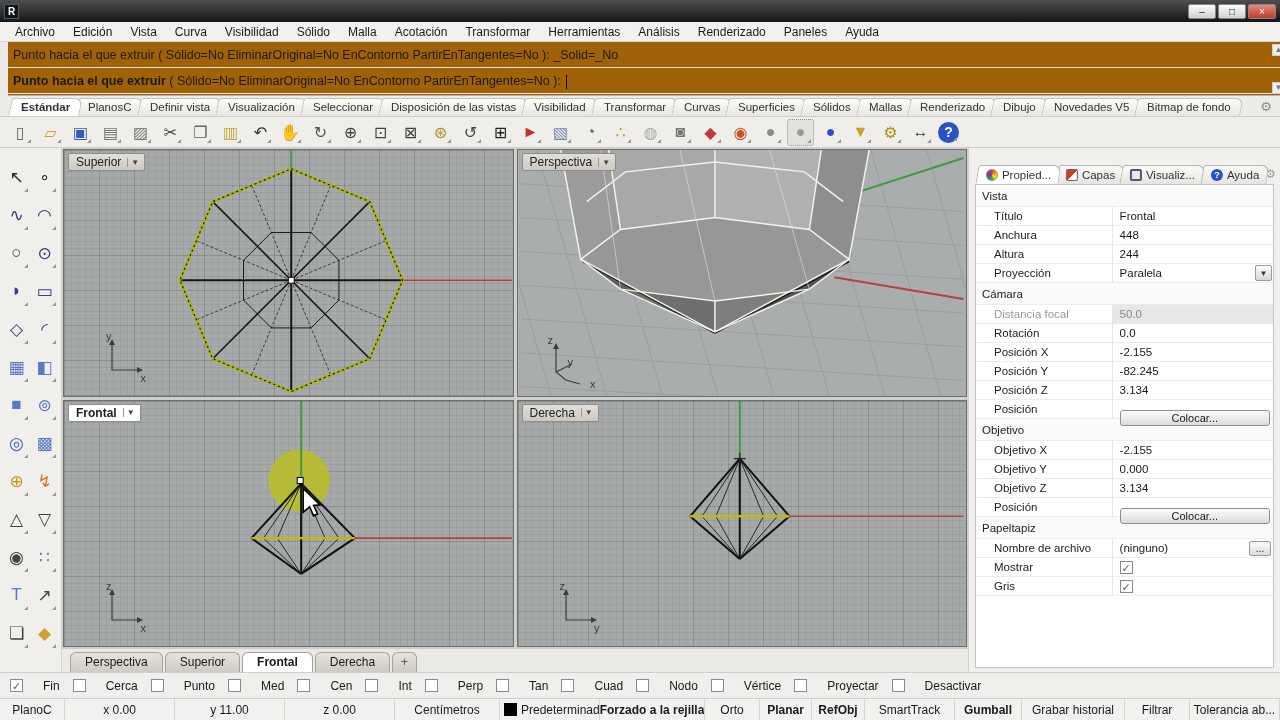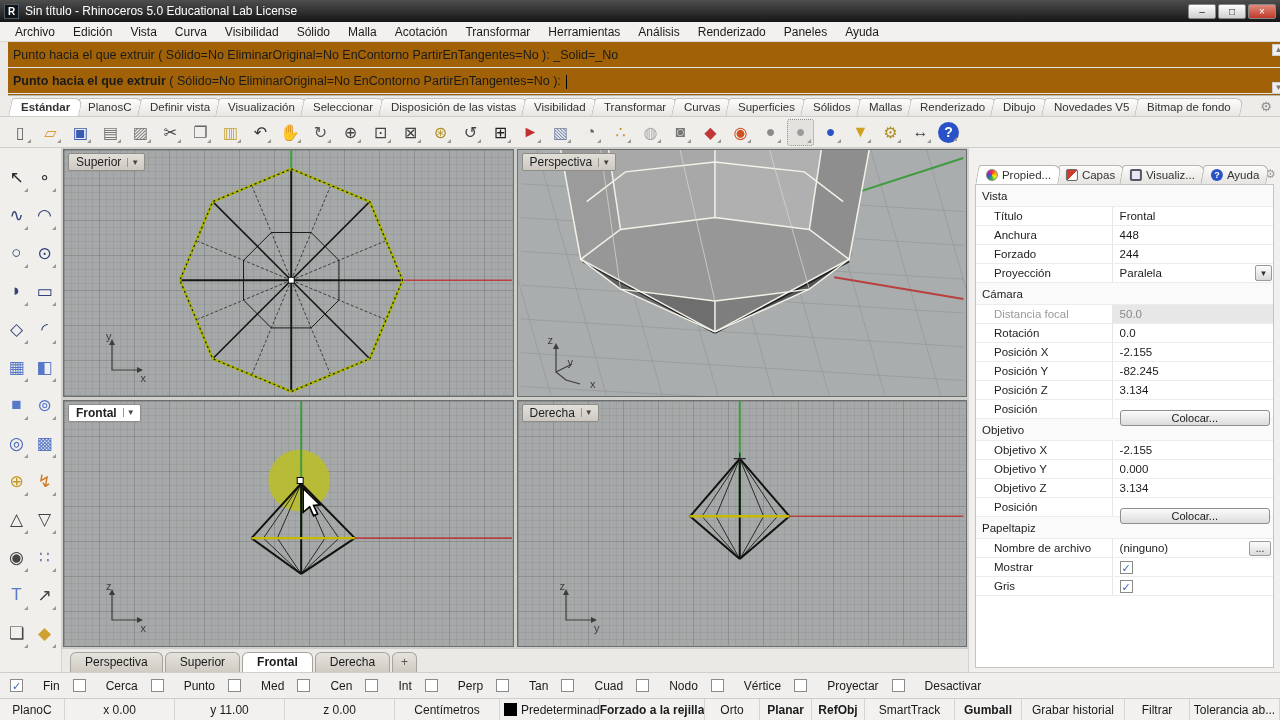--- a/index.html
+++ b/index.html
@@ -142,21 +142,20 @@
     justify-content:center; white-space:nowrap; overflow:hidden; padding:0 4px; }
   .sb-cell.bold { font-weight:bold; }
   .sb-cell.has-swatch { justify-content:flex-start; }
   .sb-cell.has-swatch::before { content:""; width:13px; height:13px; background:#000; margin-right:4px; flex:none; }
 </style>
 </head>
 <body>
 
 <div class="titlebar">
   <span class="app-icon">R</span>
-  <span>Sin título - Rhinoceros 5.0 Educational Lab License</span>
   <span class="win-buttons">
     <span class="win-btn">–</span>
     <span class="win-btn">□</span>
     <span class="win-btn close">×</span>
   </span>
 </div>
 
 <div class="menubar">
 
 <span class="menu-item">Archivo</span>
@@ -523,21 +522,21 @@
       <div class="psection">Vista</div>
       <div class="prow">
           <div class="plabel">Título</div>
           <div class="pvalue">Frontal</div>
         </div>
       <div class="prow">
           <div class="plabel">Anchura</div>
           <div class="pvalue">448</div>
         </div>
       <div class="prow">
-          <div class="plabel">Forzado</div>
+          <div class="plabel">Altura</div>
           <div class="pvalue">244</div>
         </div>
       <div class="prow">
           <div class="plabel">Proyección</div>
           <div class="pvalue">
             <span>Paralela</span>
             <span class="pdrop">▼</span>
           </div>
         </div>
 

